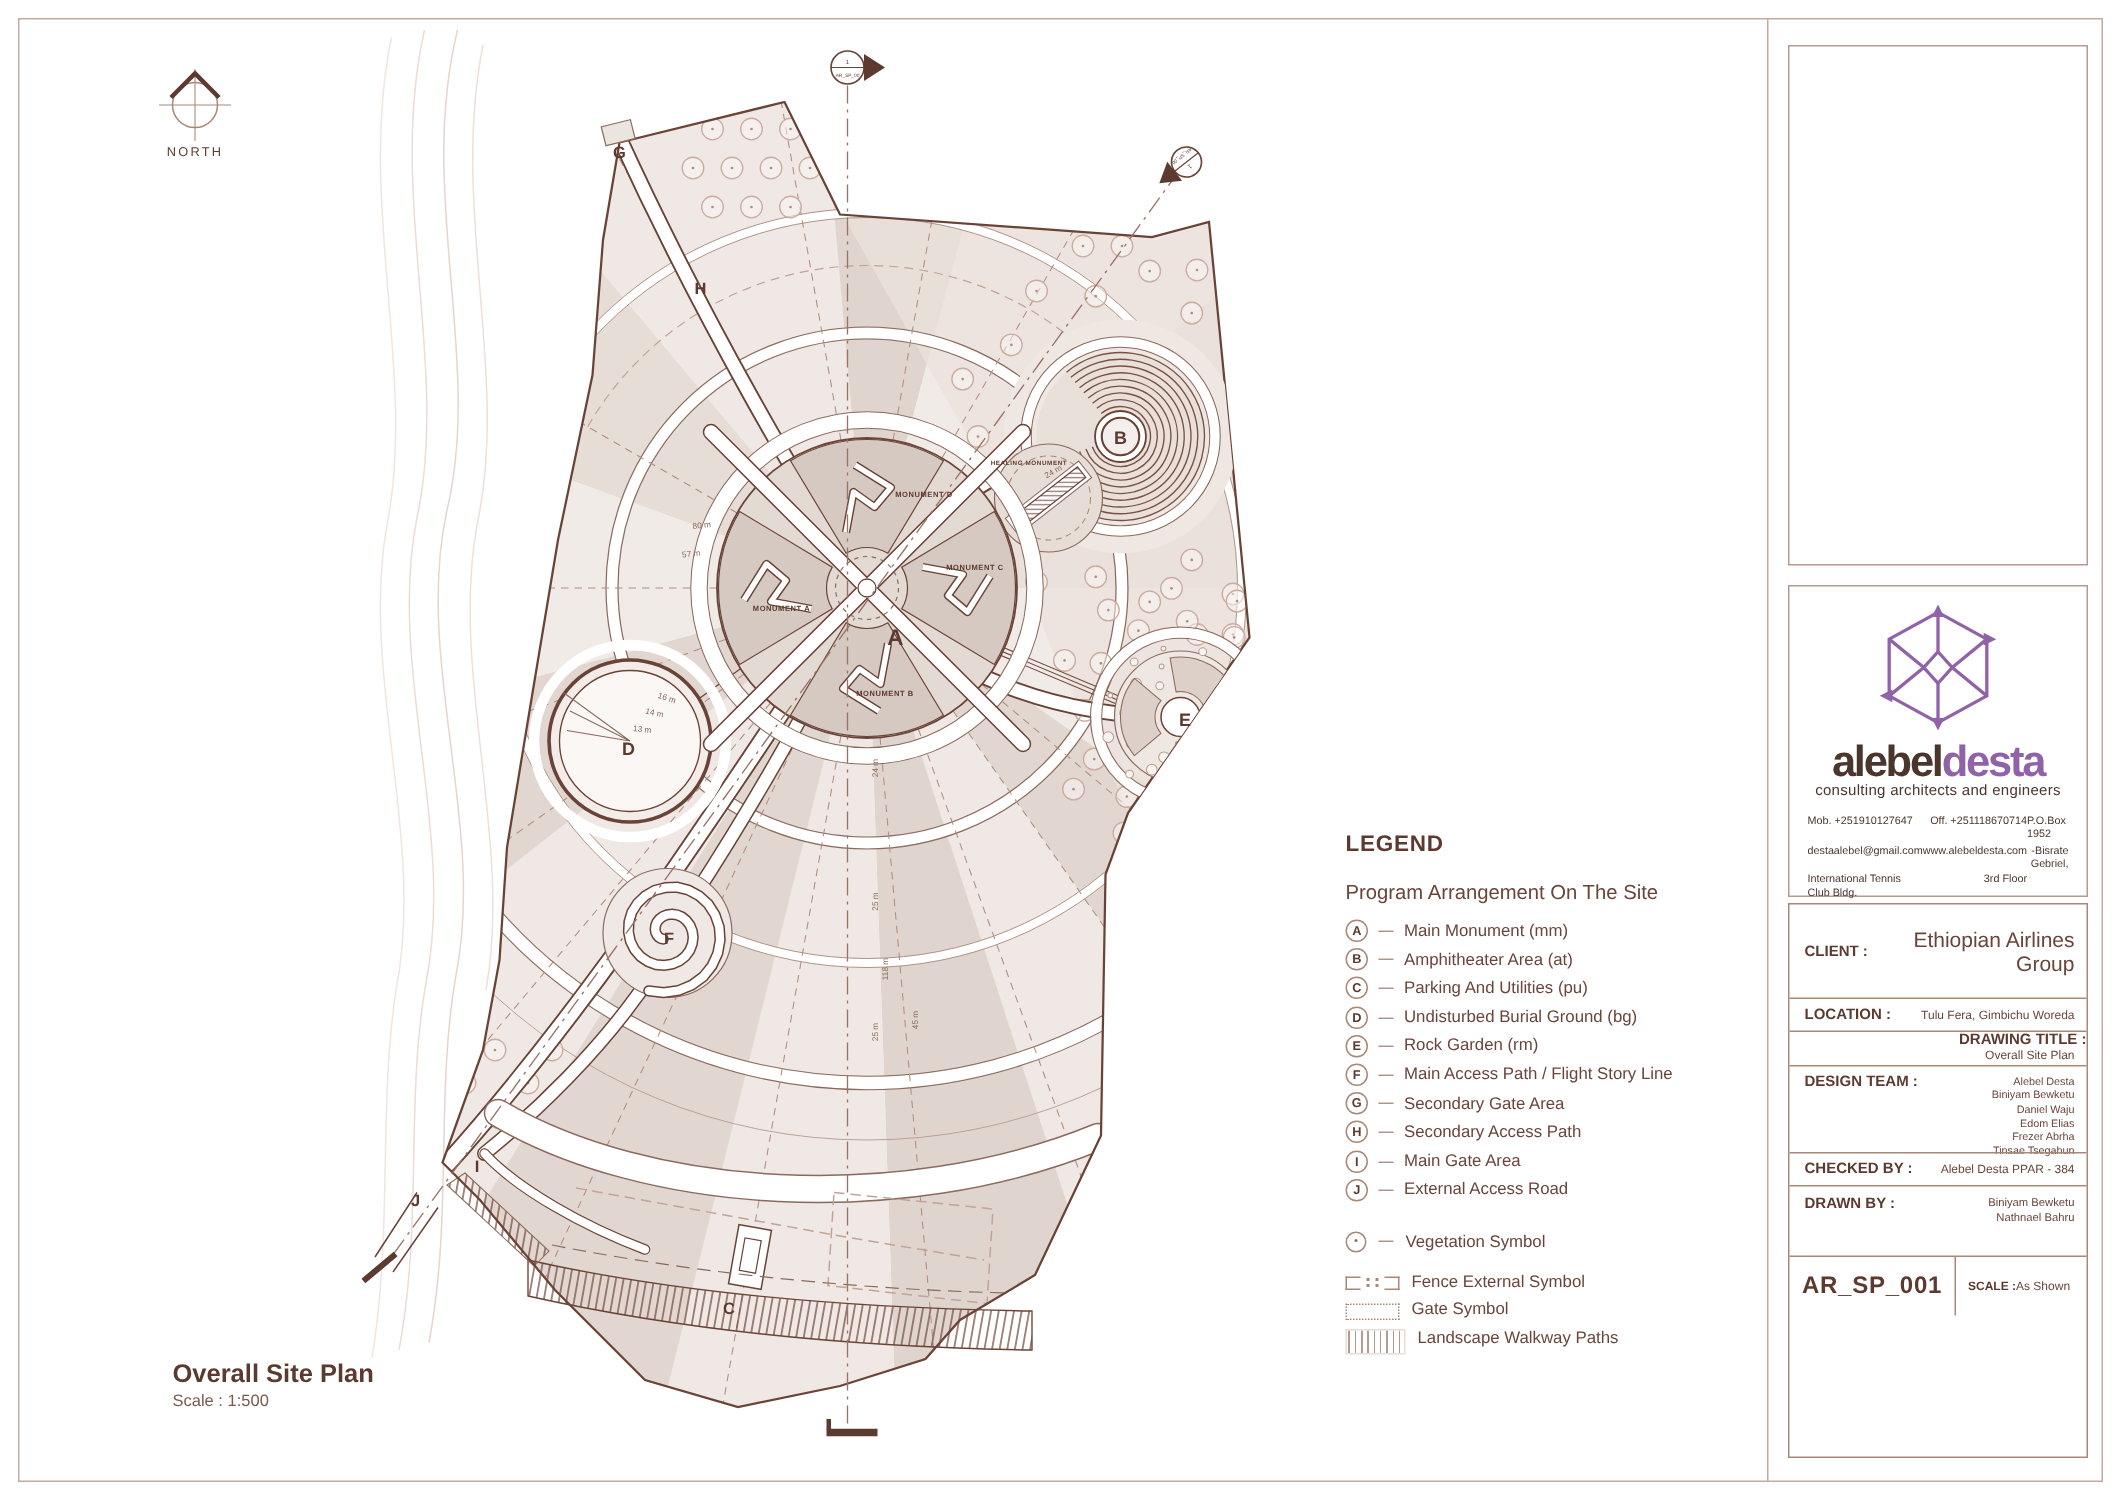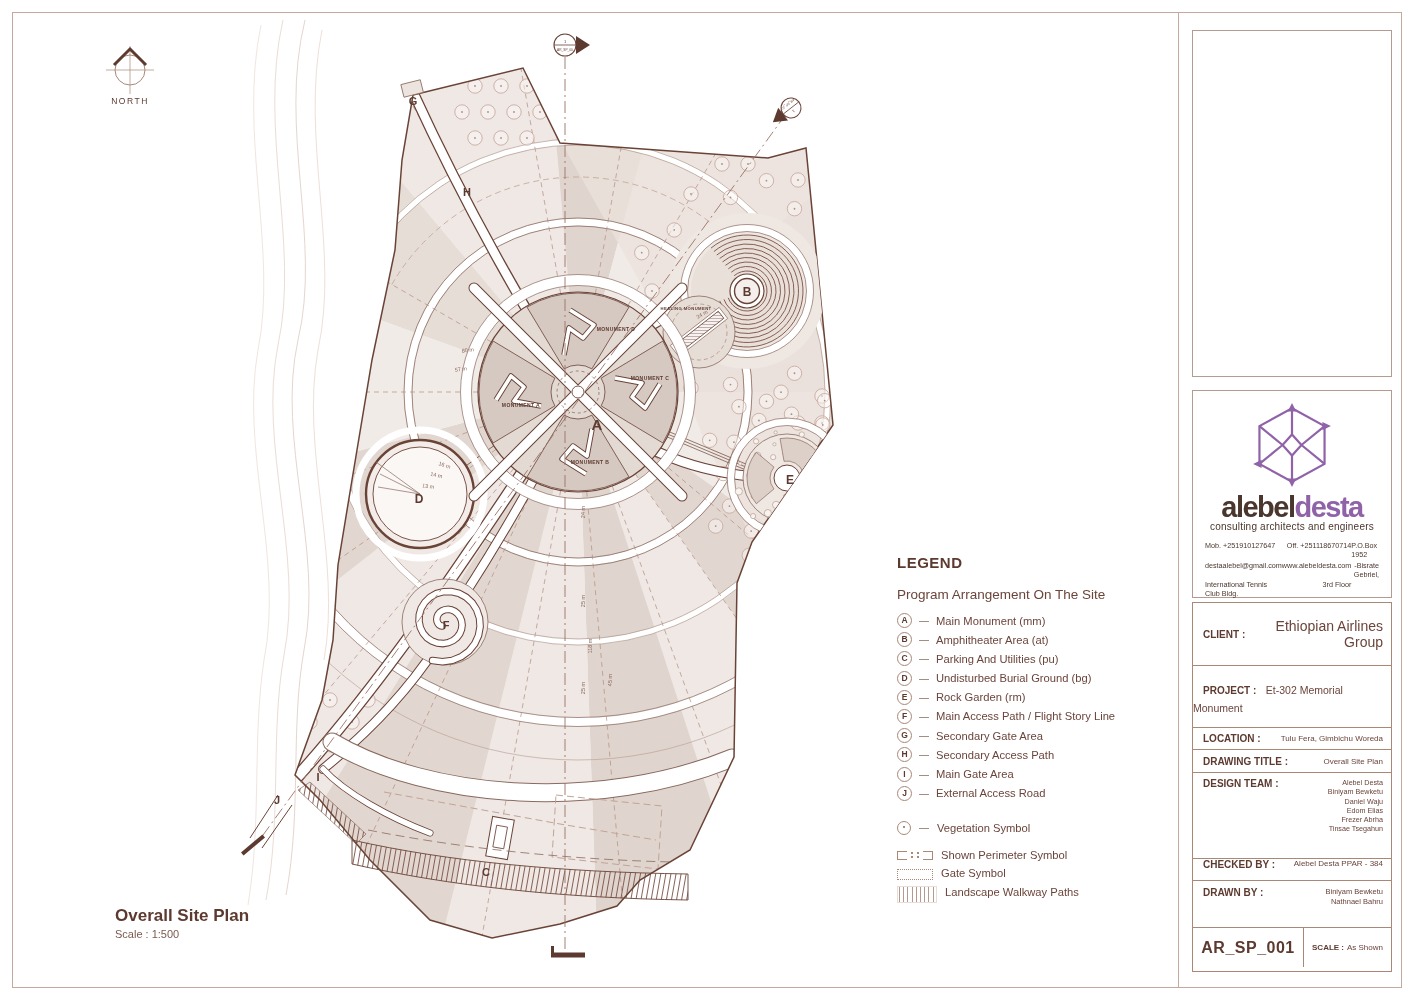--- a/index.html
+++ b/index.html
@@ -60,33 +60,33 @@
   .tb-row{box-sizing:border-box;border-top:1px solid #a98876;position:relative;display:flex;}
   .tb-row:first-child{border-top:none;}
   .tb-label{font-weight:bold;font-size:10px;color:#5d3a30;padding-left:10px;}
   .tb-value{font-size:8px;color:#6b443a;text-align:right;padding-right:8px;flex:1;white-space:pre-line;}
   .r-client{height:62px;align-items:center;}
   .r-client .tb-value{font-size:14px;}
   .r-project{height:62px;display:block;padding-top:14px;}
   .r-project .tb-label{display:inline;}
   .r-project .tb-value{display:inline;font-size:10.5px;padding-left:5px;white-space:normal;}
   .r-location{height:22px;align-items:center;}
-  .r-title{height:23px;align-items:center;}
+  .r-title{height:23px;align-items:flex-end;flex-direction:column;}
   .r-team{height:58px;}
   .r-team .tb-label{padding-top:5px;}
   .r-team .tb-value{font-size:7.2px;line-height:9.3px;padding-top:5px;}
-  .r-checked{height:22px;align-items:flex-start;margin-top:28px;}
+  .r-checked{height:22px;align-items:center;}
   .r-drawn{height:47px;}
   .r-drawn .tb-label{padding-top:6px;}
   .r-drawn .tb-value{font-size:7.5px;line-height:10px;padding-top:6px;}
   .r-date{height:32px;align-items:center;}
   .r-bottom{height:40px;}
   .cell-num{flex:1.55;display:flex;align-items:center;justify-content:center;
             font-size:16px;font-weight:bold;letter-spacing:.5px;color:#5d3a30;}
-  .cell-scale{flex:1;border-left:1px solid #a98876;display:flex;align-items:center;justify-content:space-between;padding:0 8px;}
+  .cell-scale{flex:1;border-left:1px solid #a98876;display:flex;align-items:center;justify-content:flex-start;padding:0 8px;}
   .cell-scale .sl{font-weight:bold;font-size:8px;color:#5d3a30;}
   .cell-scale .sv{font-size:8px;color:#6b443a;}
 </style>
 </head>
 <body>
 
 <div class="sheet">
   <div class="frame"></div>
   <div class="col-divider"></div>
 
@@ -594,21 +594,21 @@
           <span class="f-col">
               <span class="f-dot"></span>
               <span class="f-dot"></span>
             </span>
           <span class="f-col">
               <span class="f-dot"></span>
               <span class="f-dot"></span>
             </span>
           <span class="f-brr"></span>
         </span>
-        <span class="lg-label">Shown Perimeter Symbol</span>
+        <span class="lg-label">Fence External Symbol</span>
       </div>
       <div class="lg-symrow">
         <span class="sym-gate"></span>
         <span class="lg-label">Gate Symbol</span>
       </div>
       <div class="lg-symrow">
         <span class="sym-walk"></span>
         <span class="lg-label">Landscape Walkway Paths</span>
       </div>
     </div>
@@ -642,24 +642,20 @@
       <span class="cl">International Tennis Club Bldg.</span>
       <span class="cr">3rd Floor</span>
     </div>
   </div>
 
   <div class="tb-box box-info">
     <div class="tb-row r-client">
       <span class="tb-label">CLIENT :</span>
       <span class="tb-value">Ethiopian Airlines Group</span>
     </div>
-    <div class="tb-row r-project">
-      <span class="tb-label">PROJECT :</span>
-      <span class="tb-value">Et-302  Memorial Monument</span>
-    </div>
     <div class="tb-row r-location">
       <span class="tb-label">LOCATION :</span>
       <span class="tb-value">Tulu Fera, Gimbichu Woreda</span>
     </div>
     <div class="tb-row r-title">
       <span class="tb-label">DRAWING TITLE :</span>
       <span class="tb-value">Overall Site Plan</span>
     </div>
     <div class="tb-row r-team">
       <span class="tb-label">DESIGN TEAM  :</span>

